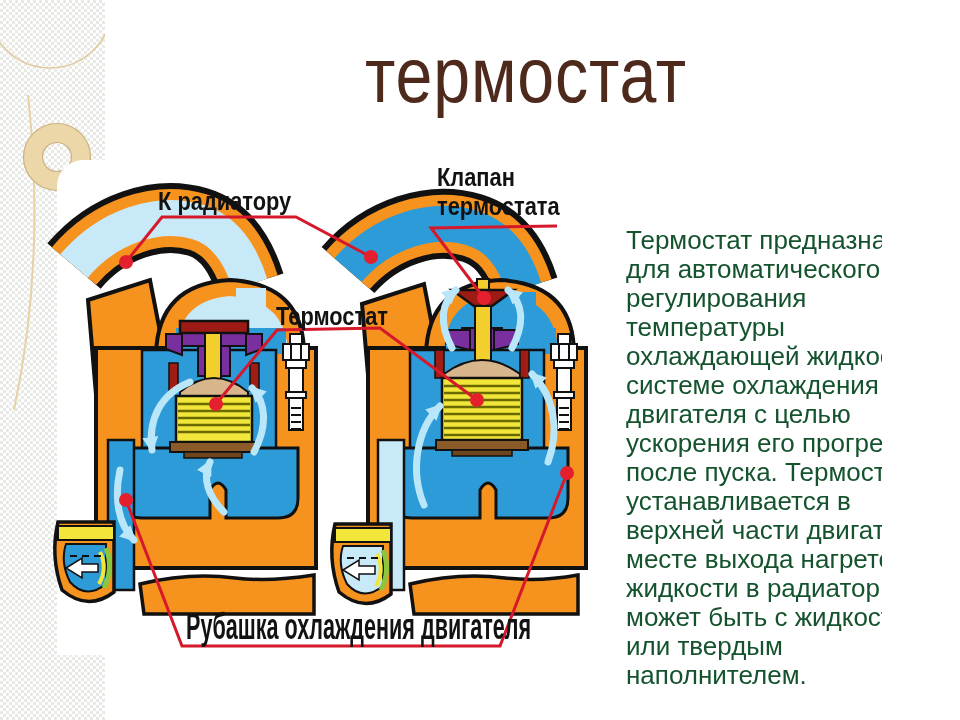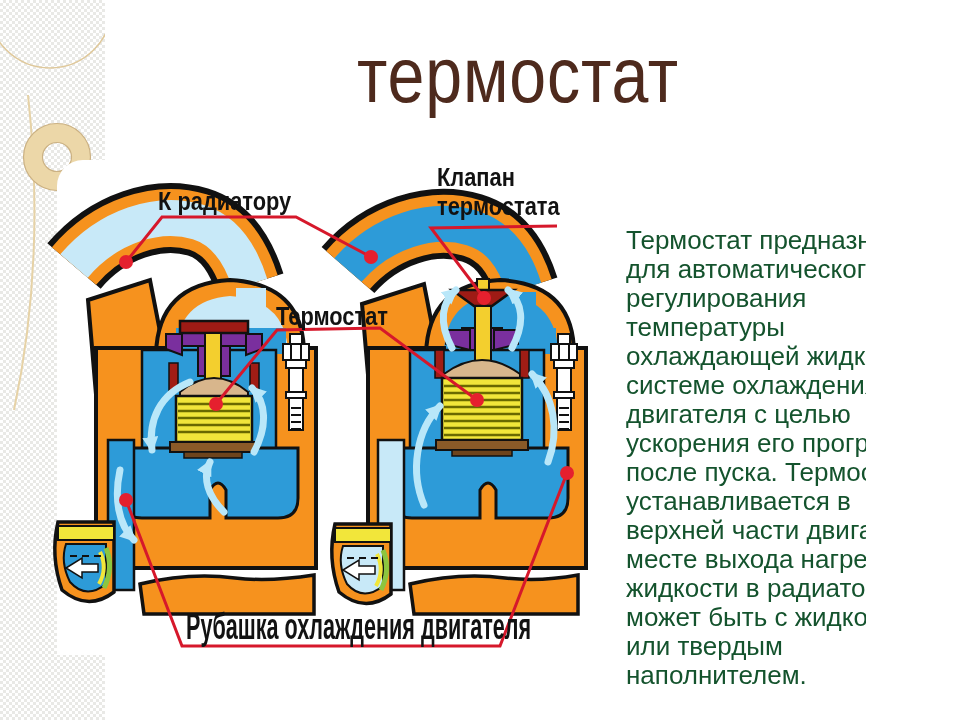--- a/index.html
+++ b/index.html
@@ -1,17 +1,17 @@
 <!DOCTYPE html>
 <html><head>
 <meta charset="utf-8">
 <style>
   html,body{margin:0;padding:0;background:#fff;}
   #slide{position:relative;width:866px;height:720px;overflow:hidden;background:#fff;
-         font-family:"Liberation Sans","DejaVu Sans",sans-serif;}
+         font-family:"Liberation Sans","DejaVu Sans",sans-serif;padding-left:16px;}
   
   #strip{position:absolute;left:0;top:0;width:105px;height:720px;
     background-image:conic-gradient(#e9e9e6 25%,#ffffff 0 50%,#e9e9e6 0 75%,#ffffff 0);
     background-size:6px 6px;}
   #panel{position:absolute;left:57px;top:160px;right:0;bottom:65px;background:#fff;
     border-radius:26px 0 0 0;}
   #title{position:absolute;left:170px;right:0;top:30px;text-align:center;
     font-size:78px;color:#4e2a1d;letter-spacing:1px;
     transform:scaleX(.85);}
   #desc{position:absolute;left:626px;top:226px;width:324px;

